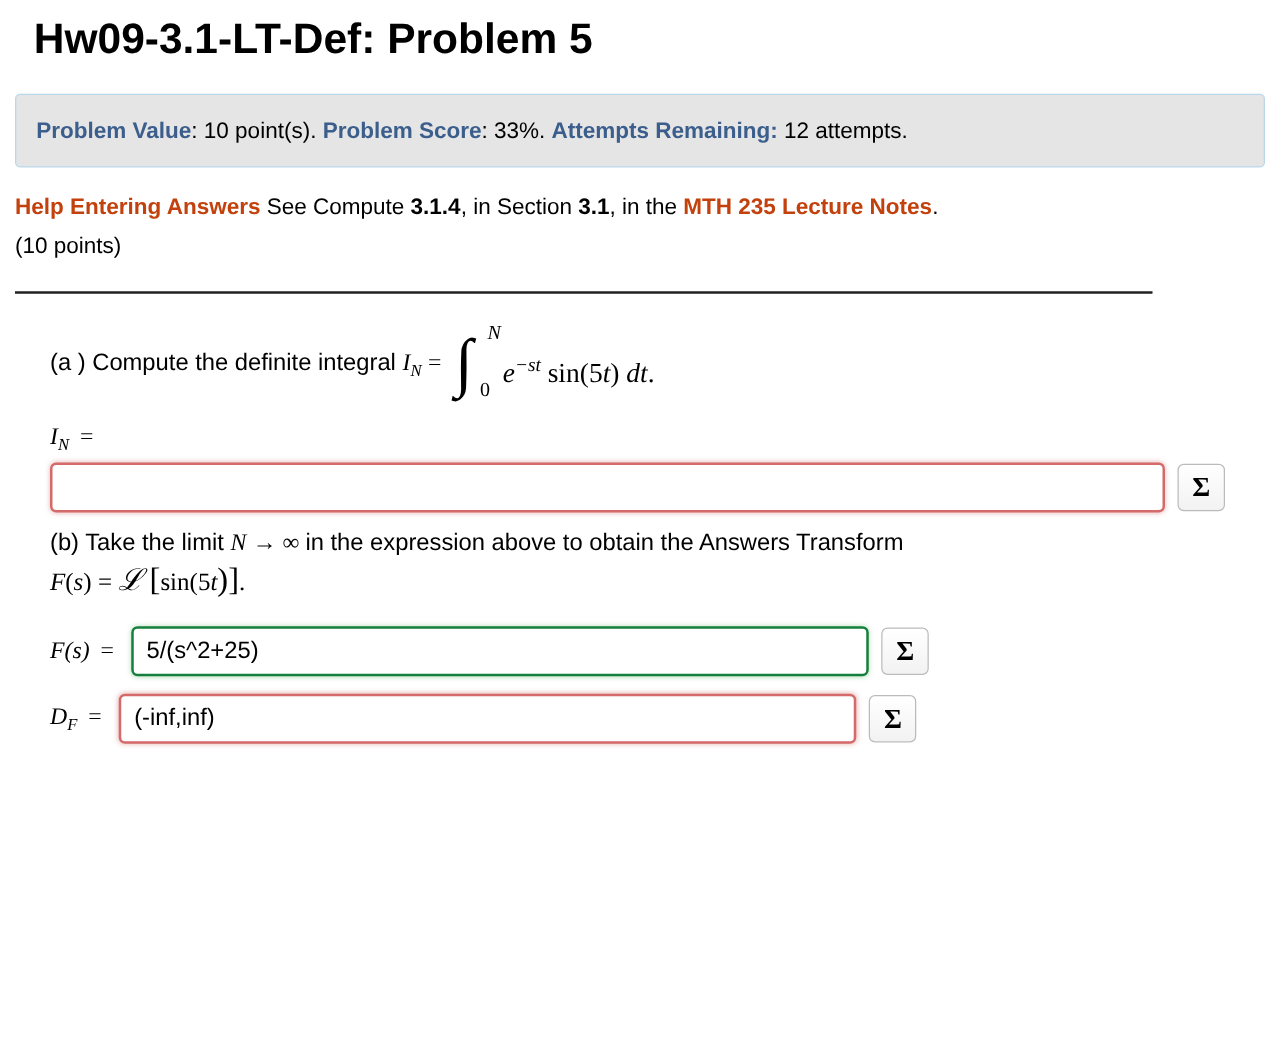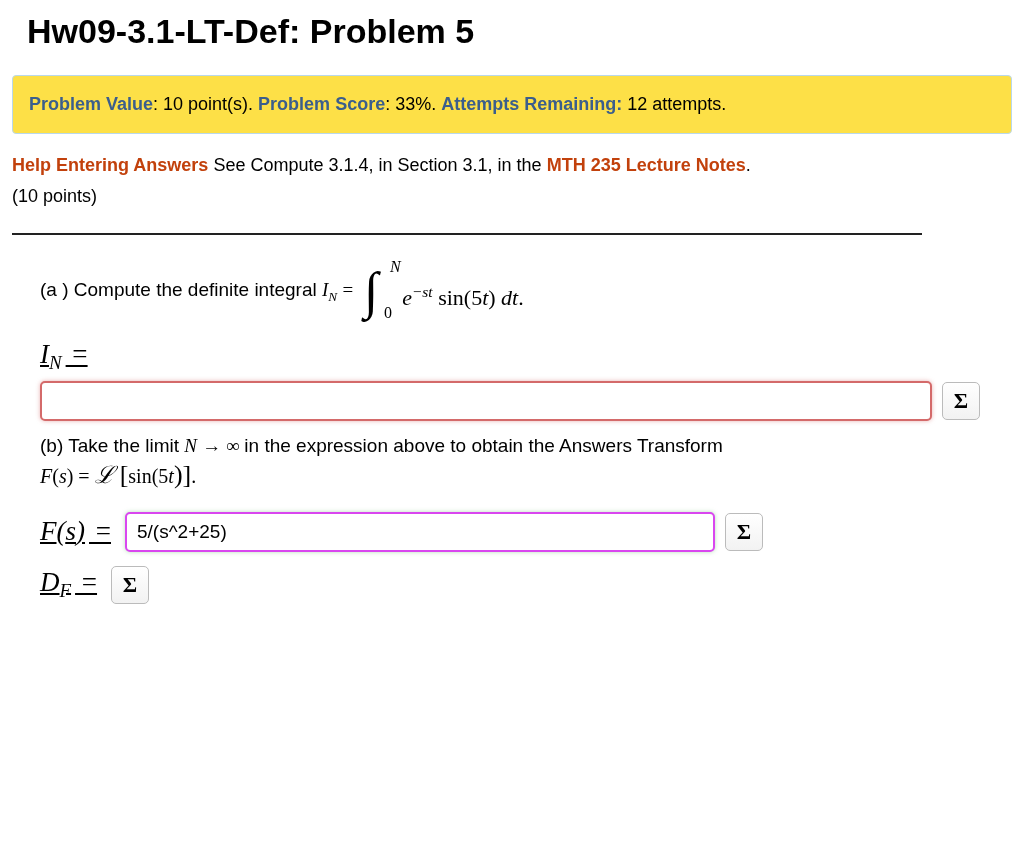--- a/index.html
+++ b/index.html
@@ -11,36 +11,36 @@
     color: #000;
     background: #fff;
     width: 1024px;
   }
   h1 {
     font-size: 34px;
     font-weight: bold;
     margin: 4px 0 24px 15px;
   }
   .info-box {
-    background: #fde047;
+    background: #e5e5e5;
     border: 1px solid #b9d8eb;
     border-radius: 4px;
     padding: 14px 16px;
     font-size: 18px;
     line-height: 1.6;
     margin-bottom: 16px;
   }
   .info-box .label { color: #3b5e8c; font-weight: bold; }
   .help-row {
     font-size: 18px;
     line-height: 1.7;
     margin-bottom: 6px;
   }
   .help-row .green { color: #c2410c; font-weight: bold; }
-  .help-row b { font-weight: normal; }
+  .help-row b { font-weight: bold; }
   .points { margin-top: 2px; margin-bottom: 26px; }
   hr.rule {
     border: none;
     border-top: 2px solid #222;
     margin: 6px 0 30px 0;
     width: 910px;
   }
   .content { padding-left: 28px; }
   .part { margin-bottom: 22px; font-size: 19px; }
 
@@ -81,39 +81,38 @@
 
   .ans-row {
     display: flex;
     align-items: center;
     gap: 10px;
     margin-bottom: 14px;
   }
   .ans-label {
     font-family: 'Times New Roman', serif;
     font-style: italic;
-    font-size: 27px;
+    font-size: 19px;
     white-space: nowrap;
-    text-decoration: underline;
   }
   .ans-label .eq { font-style: normal; padding: 0 4px;}
   input.answer {
     height: 40px;
     font-size: 19px;
     padding: 4px 10px;
     border-radius: 5px;
     border: 2px solid #888;
     outline: none;
   }
   input.answer.red {
     border: 2px solid #d46a6a;
     box-shadow: 0 0 4px rgba(212,106,106,0.5);
   }
   input.answer.green {
-    border: 2px solid #d946ef;
+    border: 2px solid #15803d;
     box-shadow: 0 0 4px rgba(111,191,115,0.5);
   }
   .wide { width: 892px; }
   .mid  { width: 590px; }
 
   .sigma-btn {
     display: inline-flex;
     align-items: center;
     justify-content: center;
     width: 38px;
@@ -196,16 +195,17 @@
     </span>
     <input class="answer green mid" value="5/(s^2+25)" style="">
     <span class="sigma-btn">Σ</span>
   </div>
 
 
   <div class="ans-row">
     <span class="ans-label">
       <span class="math-i">D</span><span class="sub">F</span><span class="eq"> = </span>
     </span>
+    <input class="answer red mid" value="(-inf,inf)" style="">
     <span class="sigma-btn">Σ</span>
   </div>
 
 </div>
 
 </body></html>

